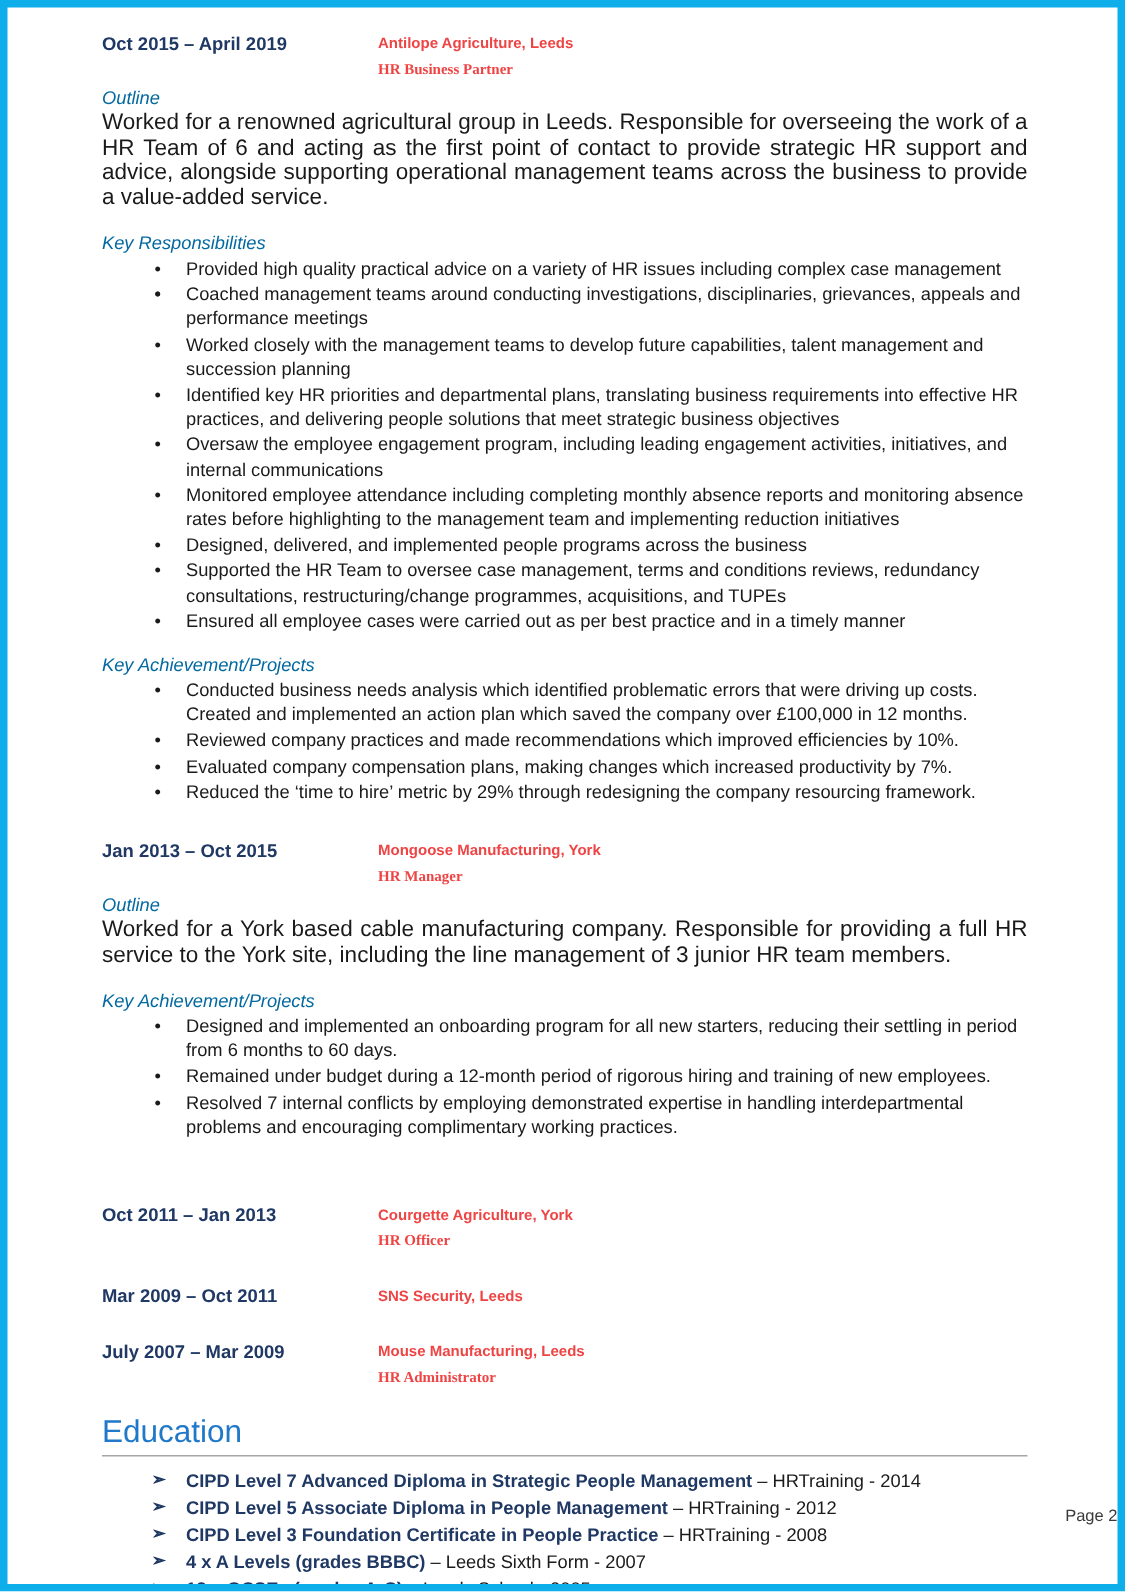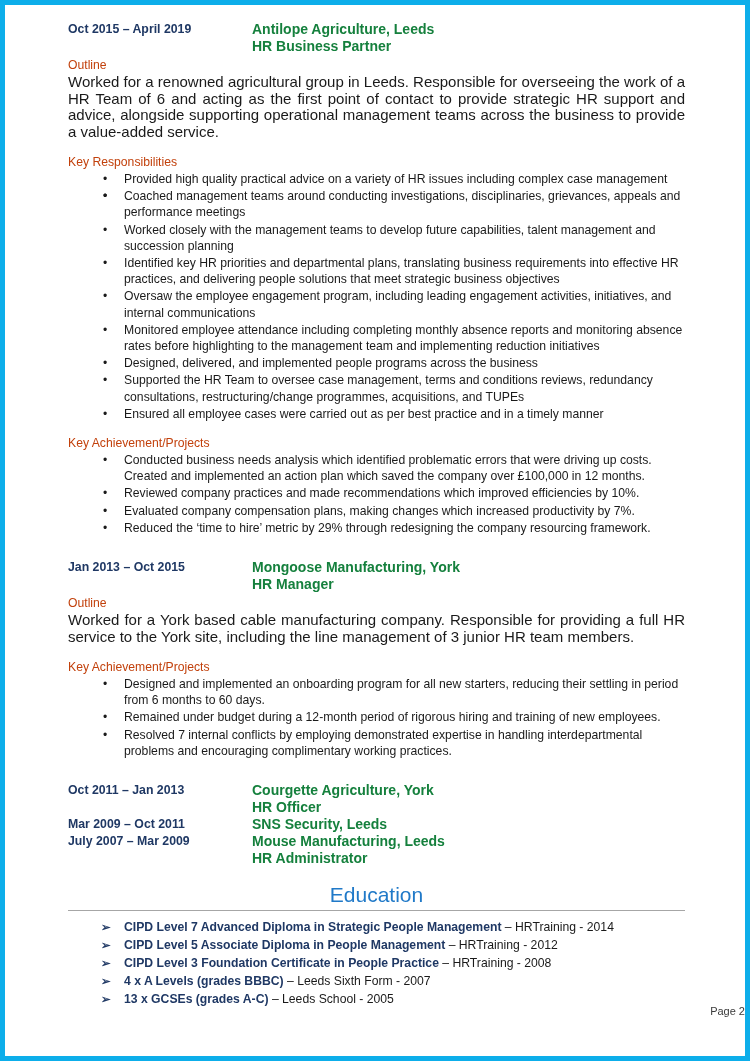--- a/index.html
+++ b/index.html
@@ -34,32 +34,33 @@
   .job-dates {
     width: 184px;
     flex: 0 0 184px;
     color: #1F3864;
     font-weight: bold;
     font-size: 12.3px;
     line-height: 17px;
   }
   .job-ident {
     flex: 1 1 auto;
-    color: #15803d;
-    font-weight: bold;
-    font-size: 14px;
+    color: #ef4444;
+    font-weight: bold;
+    font-size: 10px;
     line-height: 17px;
   }
   .job-company { display: block; }
-  .job-title { display: block; }
+  .job-title { display: block; font-family: Liberation Serif, serif; }
 
   
   .sublabel {
-    font-size: 12.2px;
-    color: #c2410c;
+    font-style: italic;
+    font-size: 12.2px;
+    color: #0369a1;
     line-height: 16px;
     margin: 2px 0 1px 0;
   }
   .outline-text {
     font-size: 15px;
     color: #1a1a1a;
     line-height: 16.5px;
     text-align: justify;
     margin: 0 0 2px 0;
   }
@@ -83,33 +84,32 @@
     top: 0;
     font-size: 12.2px;
     line-height: 16.2px;
     color: #1a1a1a;
   }
   .gap-sm { height: 10px; }
   .gap-md { height: 15px; }
   .gap-lg { height: 22px; }
 
   
-  .simple-jobs .job-head { margin-bottom: 0; }
+  .simple-jobs .job-head { margin-bottom: 0; margin-top: 20px; }
   .simple-jobs .job-head + .job-head { }
 
   
   .section-heading {
     color: #2079C8;
     font-size: 21px;
     font-weight: normal;
     line-height: 25px;
     margin: 0;
     padding: 0 0 3px 0;
     border-bottom: 1.5px solid #A6A6A6;
-    text-align: center;
   }
   
   ul.edu-list {
     list-style: none;
     margin: 8px 0 0 0;
     padding: 0;
   }
   ul.edu-list > li {
     position: relative;
     padding-left: 56px;

